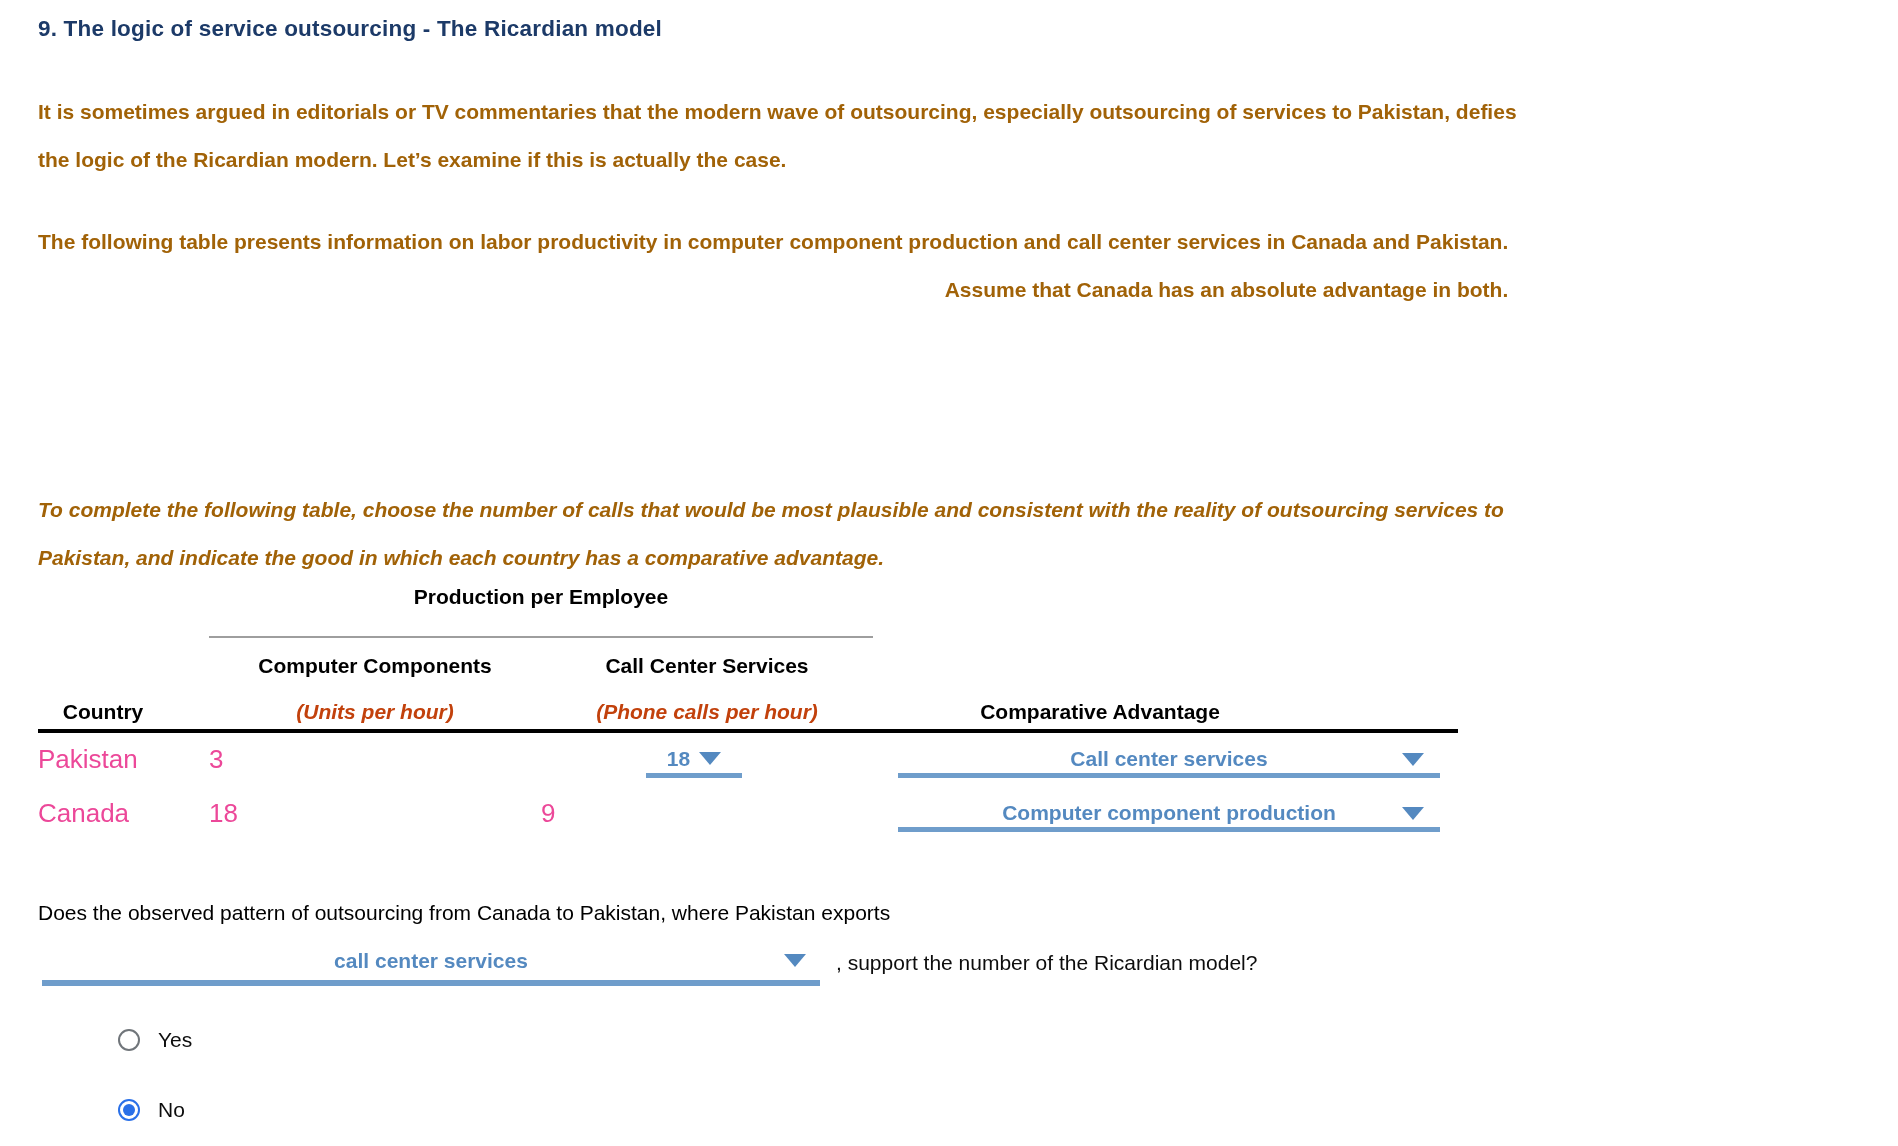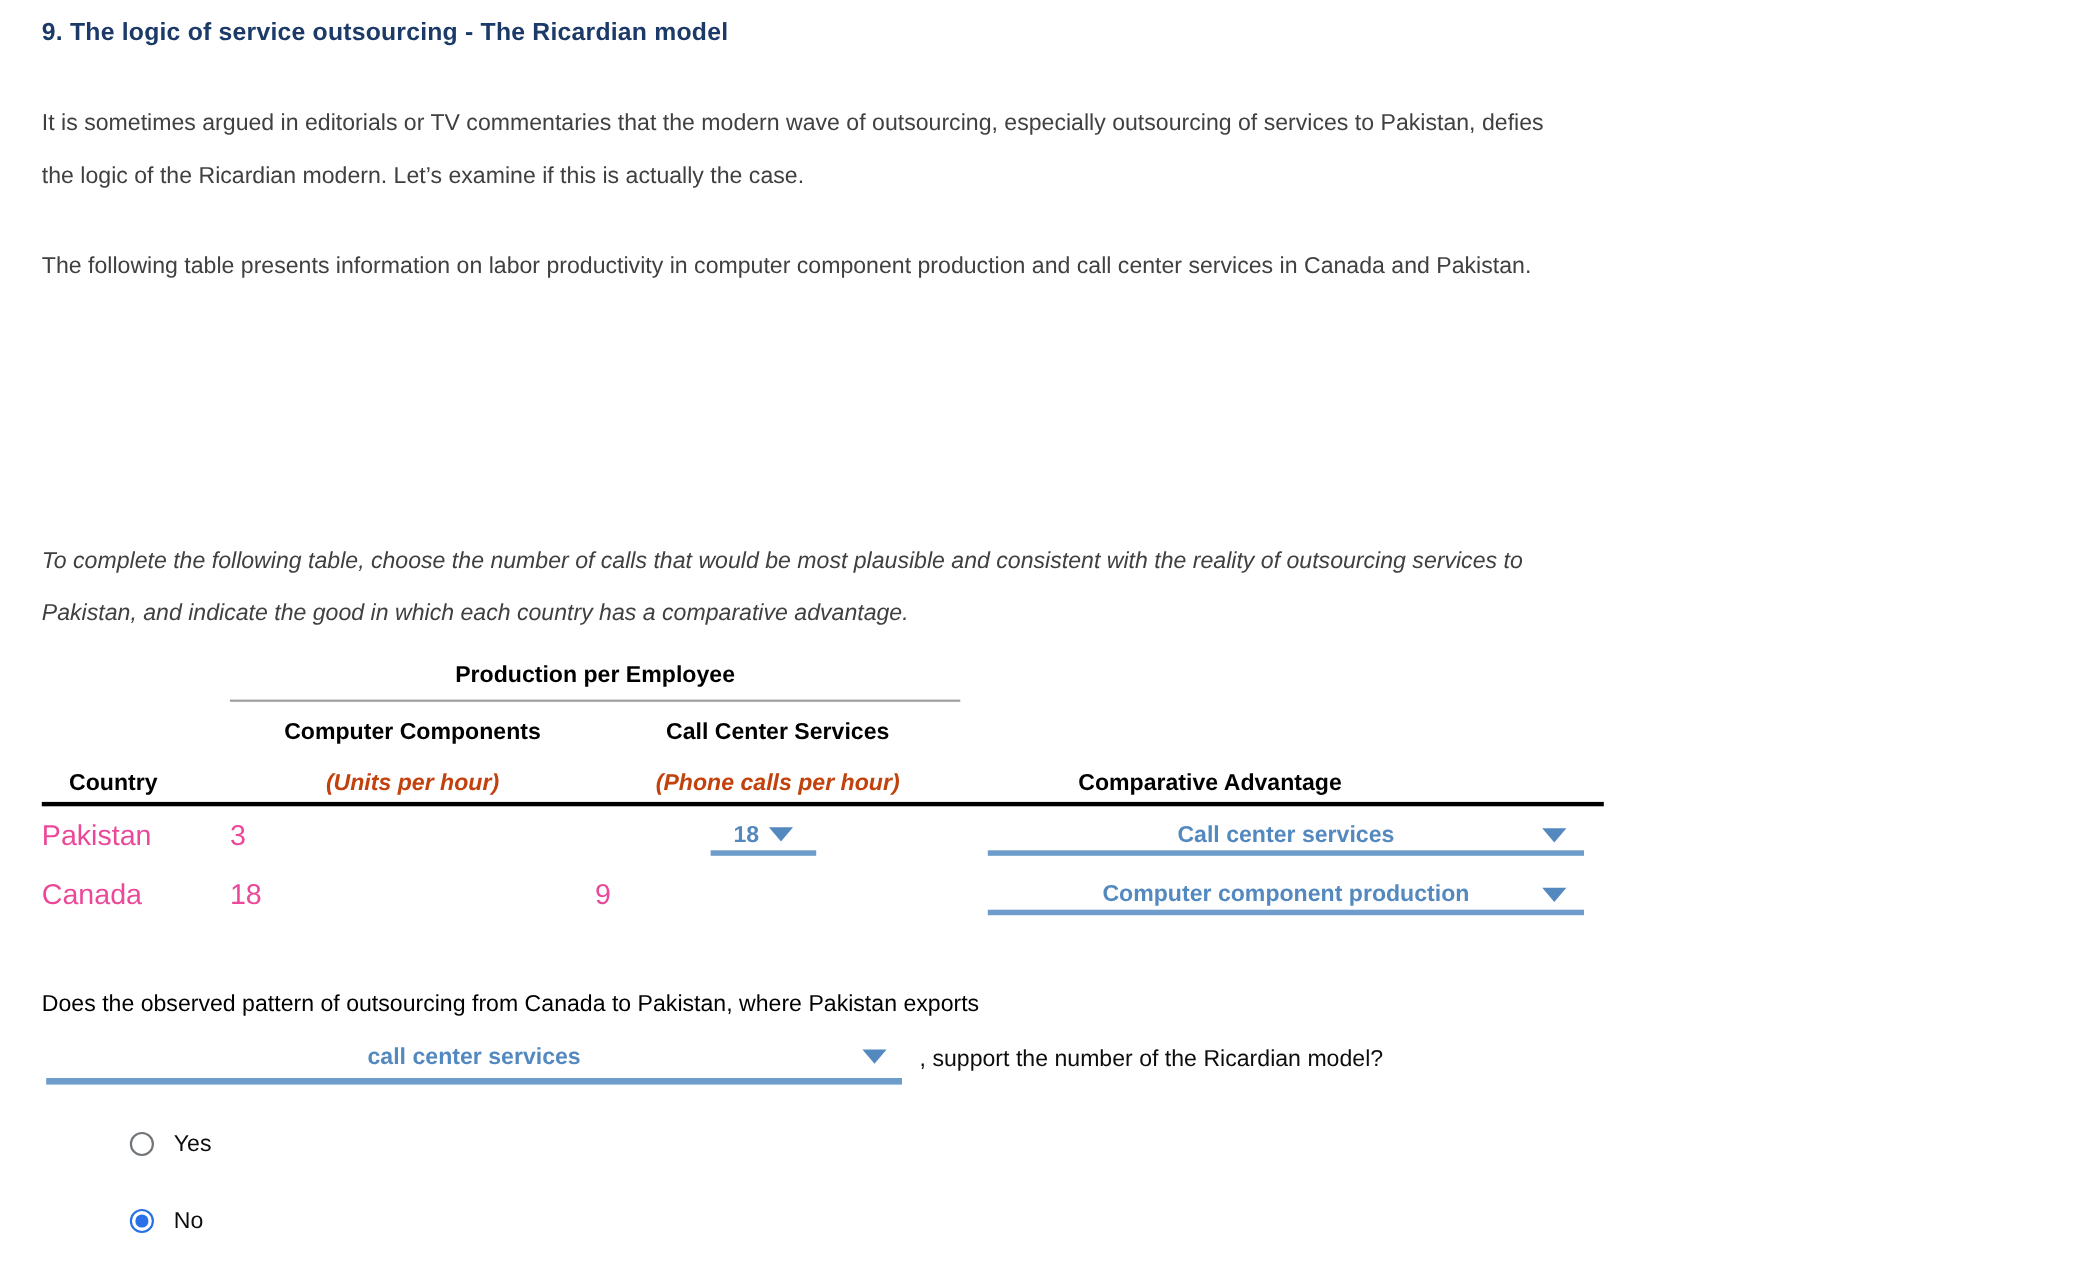--- a/index.html
+++ b/index.html
@@ -3,21 +3,21 @@
 <meta charset="utf-8">
 <style>
   * { margin:0; padding:0; box-sizing:border-box; }
   html,body { background:#ffffff; }
   .page {
     position:relative; width:1898px; height:1146px; background:#ffffff;
     font-family:"Liberation Sans", sans-serif; color:#000; overflow:hidden;
   }
   .abs { position:absolute; }
   .title { font-size:22.5px; font-weight:bold; color:#1c3a68; letter-spacing:0.2px; }
-  .para { font-size:21px; line-height:48px; color:#404040; }
+  .para { font-size:21px; line-height:48px; color:#a16207;font-weight:bold; }
   .para .line { white-space:nowrap; display:block; }
   .italicpara { font-style:italic; }
   .th { font-weight:bold; font-size:21px; text-align:center; line-height:28px; color:#000; }
   .units { font-style:italic; color:#c2410c; }
   .cell { font-size:26px; text-align:left; line-height:30px; color:#ec4899; }
   .rule-gray { background:#9e9e9e; height:2px; }
   .rule-black { background:#000; height:4px; }
   .dropdown {
     color:#5489c0; font-weight:bold; font-size:21px; text-align:center;
     border-bottom:5px solid #6f9dcb; cursor:pointer; position:absolute;
@@ -53,28 +53,29 @@
 
   <div class="abs title" style="left:38px; top:16px;">9. The logic of service outsourcing - The Ricardian model</div>
 
   <div class="abs para" style="left:38px; top:88px;">
     <span class="line">It is sometimes argued in editorials or TV commentaries that the modern wave of outsourcing, especially outsourcing of services to Pakistan, defies</span>
     <span class="line">the logic of the Ricardian modern. Let’s examine if this is actually the case.</span>
   </div>
 
   <div class="abs para" style="left:38px; top:218px;text-align:right;">
     <span class="line">The following table presents information on labor productivity in computer component production and call center services in Canada and Pakistan.</span>
+    <span class="line">Assume that Canada has an absolute advantage in both.</span>
   </div>
 
   <div class="abs para italicpara" style="left:38px; top:486px;">
     <span class="line">To complete the following table, choose the number of calls that would be most plausible and consistent with the reality of outsourcing services to</span>
     <span class="line">Pakistan, and indicate the good in which each country has a comparative advantage.</span>
   </div>
 
-  <div class="abs th" style="left:209px; top:600px; width:664px;">Production per Employee</div>
+  <div class="abs th" style="left:209px; top:583px; width:664px;">Production per Employee</div>
   <div class="abs rule-gray" style="left:209px; top:636px; width:664px;"></div>
 
   <div class="abs th" style="left:209px; top:652px; width:332px;">Computer Components</div>
   <div class="abs th" style="left:541px; top:652px; width:332px;">Call Center Services</div>
 
   <div class="abs th" style="left:38px; top:698px; width:130px;">Country</div>
   <div class="abs th units" style="left:209px; top:698px; width:332px;">(Units per hour)</div>
   <div class="abs th units" style="left:541px; top:698px; width:332px;">(Phone calls per hour)</div>
   <div class="abs th" style="left:850px; top:698px; width:500px;">Comparative Advantage</div>
 

